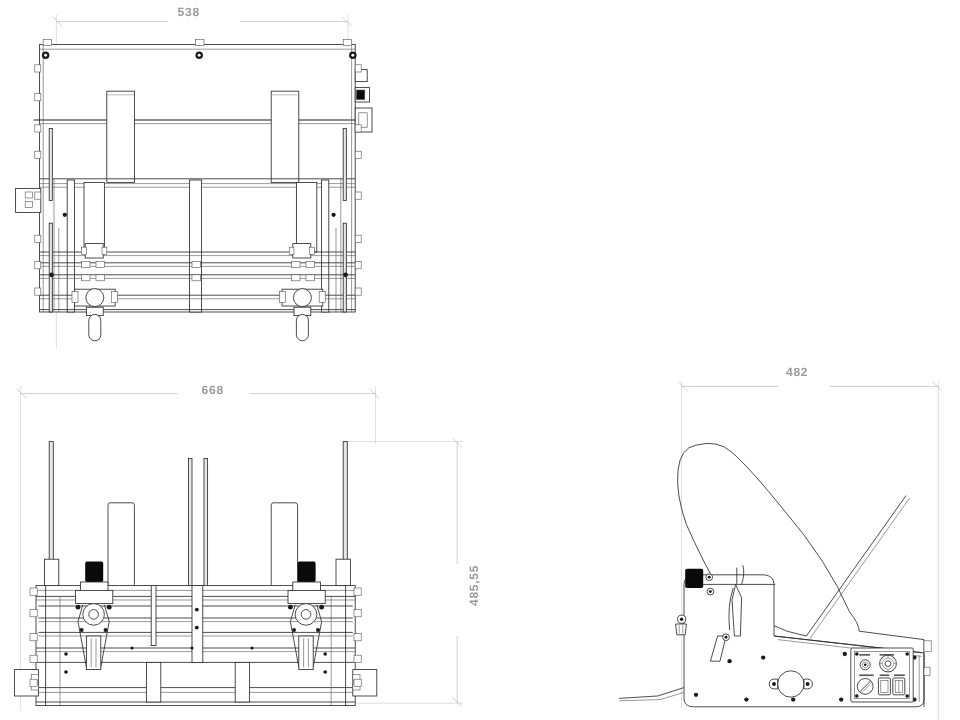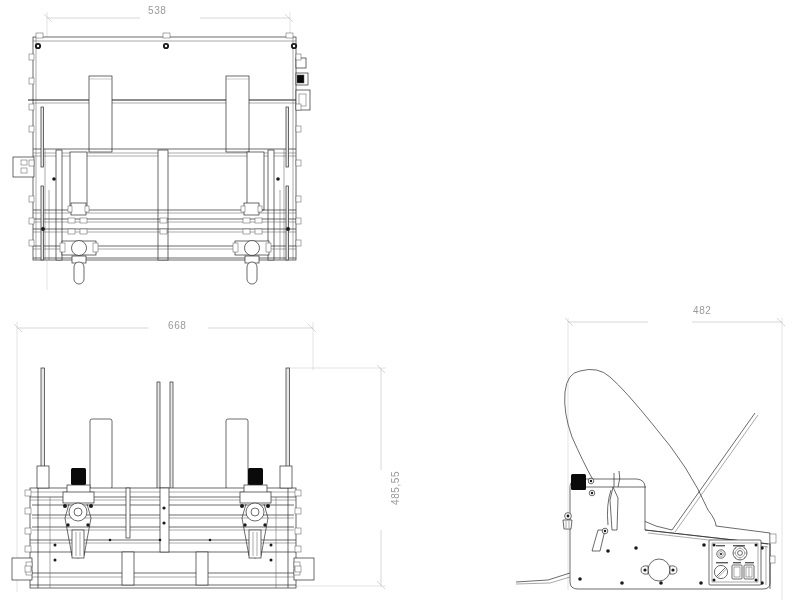--- a/index.html
+++ b/index.html
@@ -1,18 +1,18 @@
 <!DOCTYPE html>
 <html><head>
 <meta charset="utf-8">
 <style>
   html,body{margin:0;padding:0;background:#ffffff;}
   body{width:800px;height:600px;position:relative;overflow:hidden;
        font-family:"Liberation Sans",sans-serif;}
-  #stage{position:absolute;inset:0;width:788px;height:600px;}
+  #stage{position:absolute;inset:0;width:788px;height:600px;font-weight:bold;}
   .dimtext{
     position:absolute;
     font-family:"Liberation Sans",sans-serif;
     font-size:10px;
     color:#9a9a9a;
     letter-spacing:0.6px;
     white-space:nowrap;
     user-select:none;
   }
   .dimtext.vertical{
@@ -35,21 +35,21 @@
 <body>
 
 <div id="stage">
 
   <div class="dimtext" style="left:148px;top:5px;">538</div>
 
   <div class="dimtext" style="left:168px;top:320px;">668</div>
 
   <div class="dimtext vertical" style="left:390px;top:505px;">485,55</div>
 
-  <div class="dimtext" style="left:693px;top:305px;text-align:center;">482</div>
+  <div class="dimtext" style="left:655px;top:305px;text-align:center;">482</div>
 
   <svg width="800" height="600" viewBox="0 0 800 600">
 
     <g>
 
       <g>
         <line class="ext" x1="47" y1="12" x2="47" y2="290"></line>
         <line class="ext" x1="290" y1="12" x2="290" y2="62"></line>
         <line class="dim" x1="47" y1="18" x2="140" y2="18"></line>
         <line class="dim" x1="200" y1="18" x2="290" y2="18"></line>

